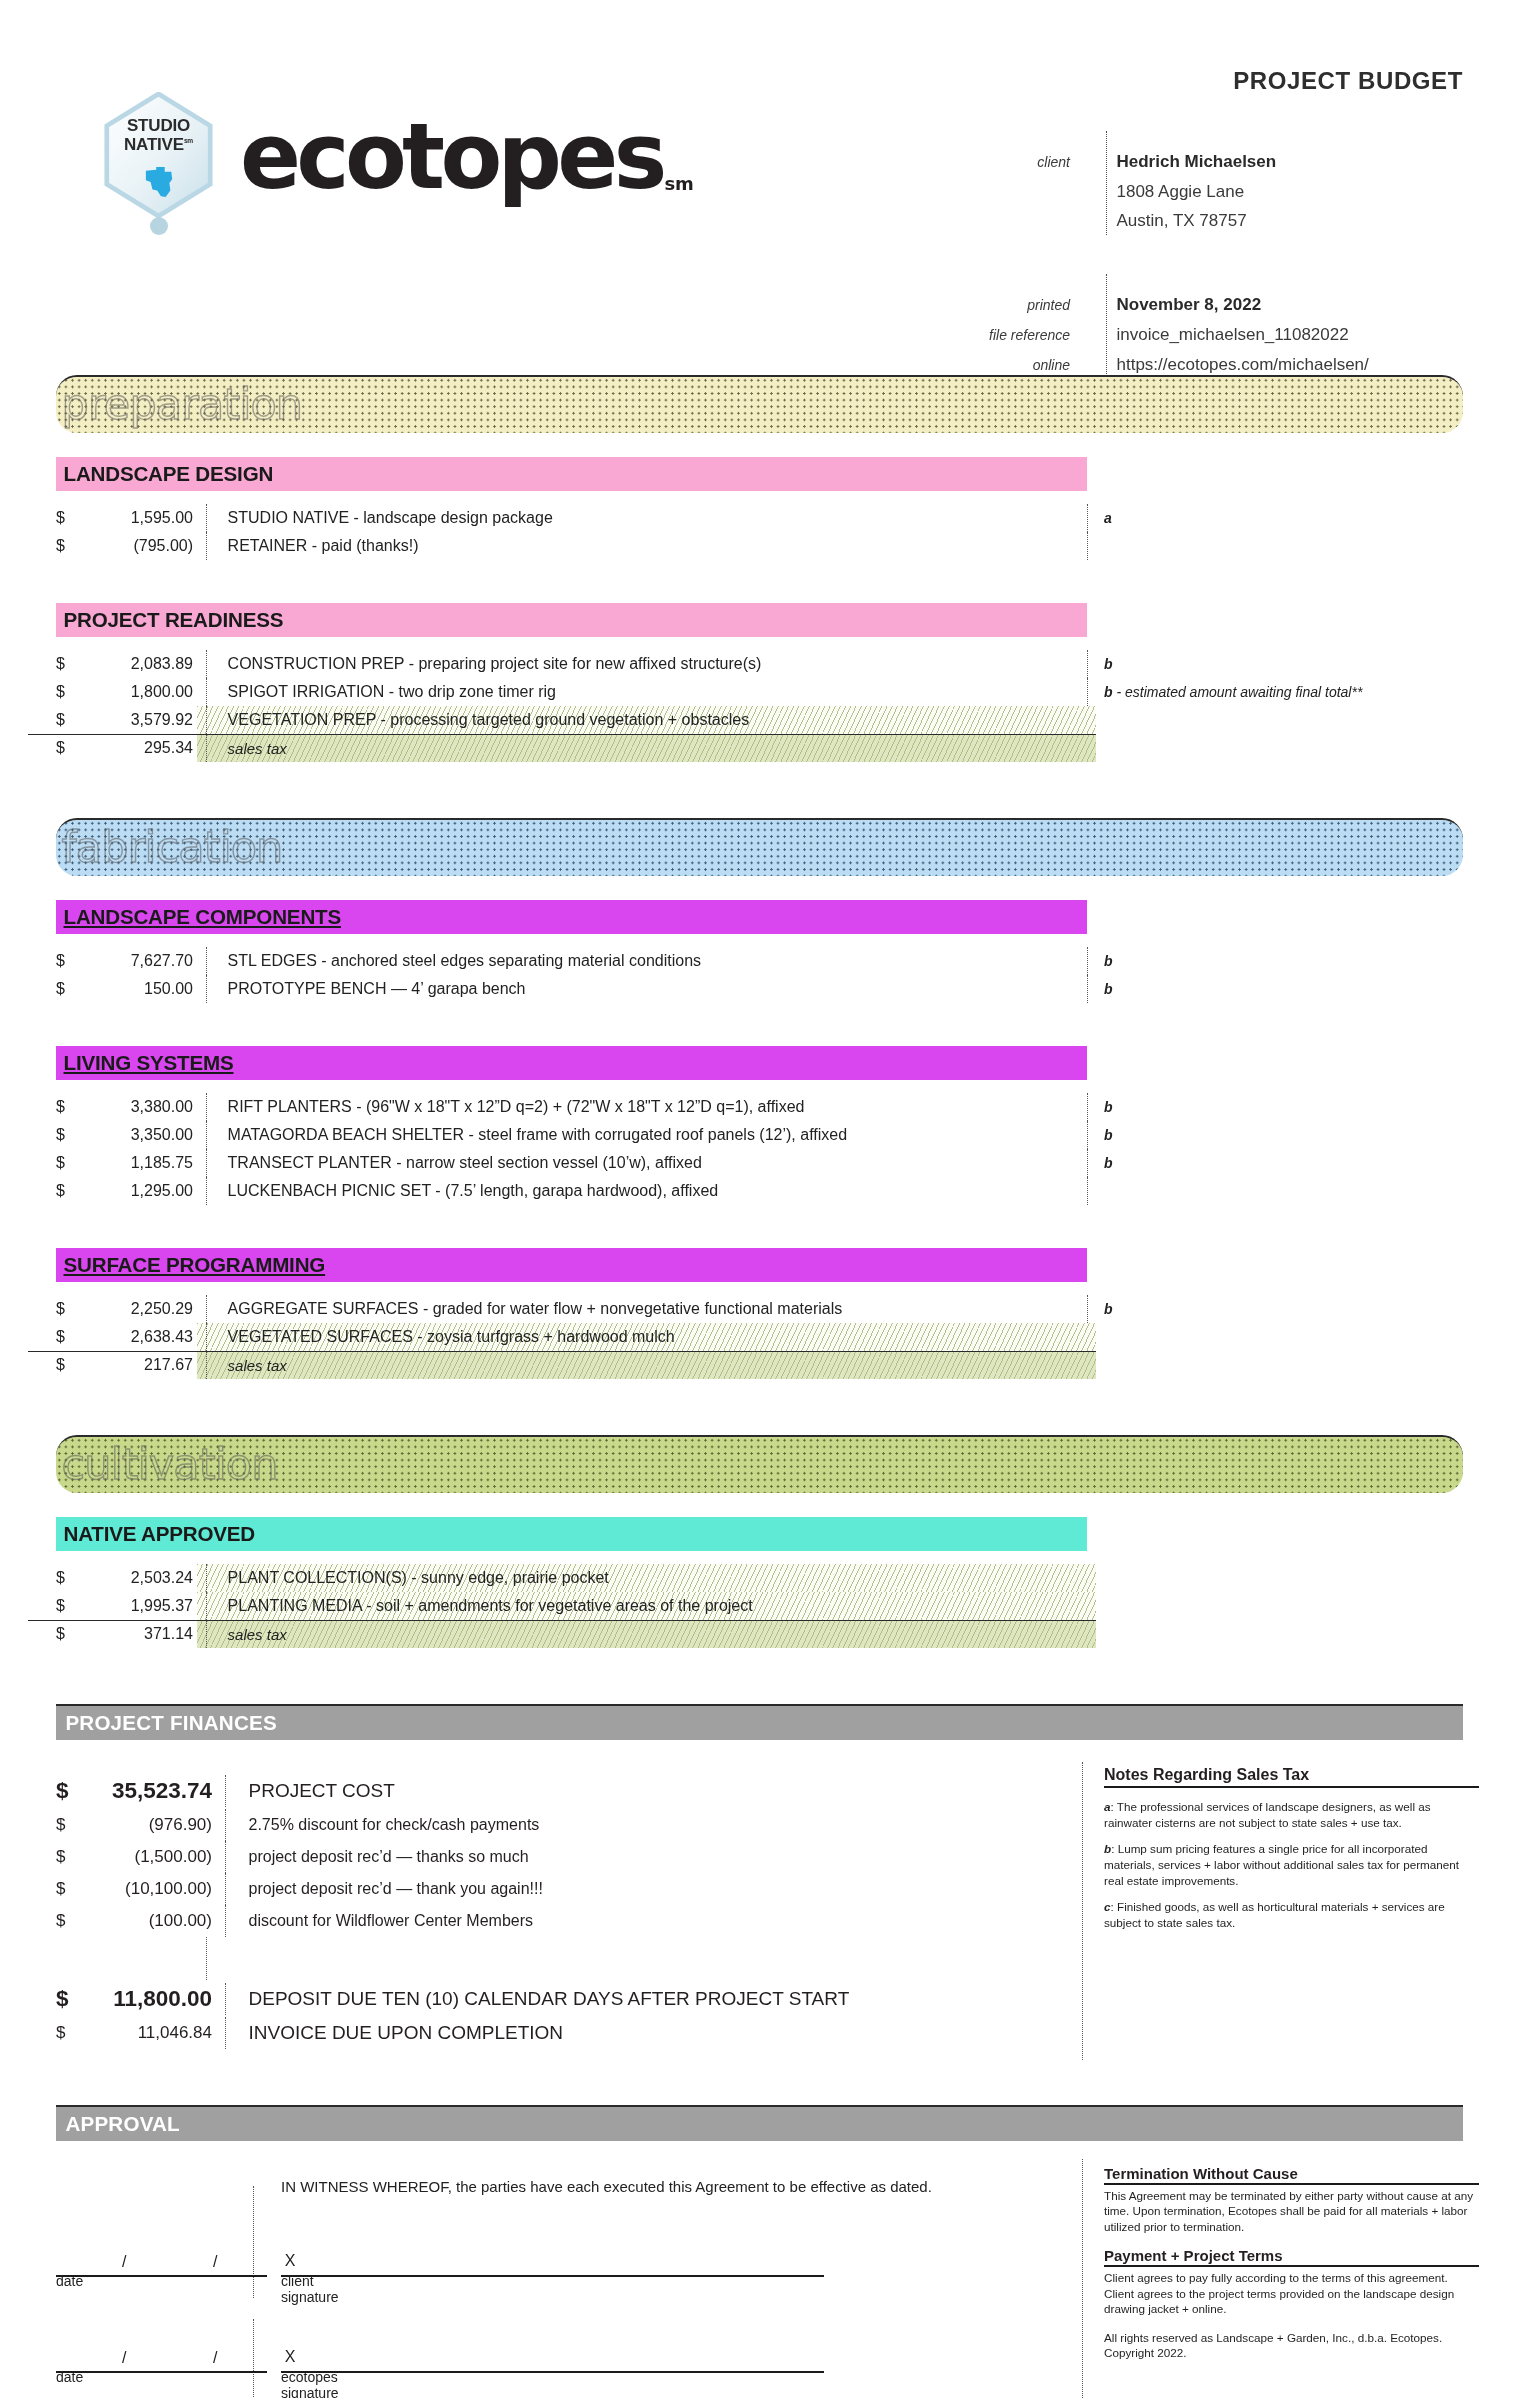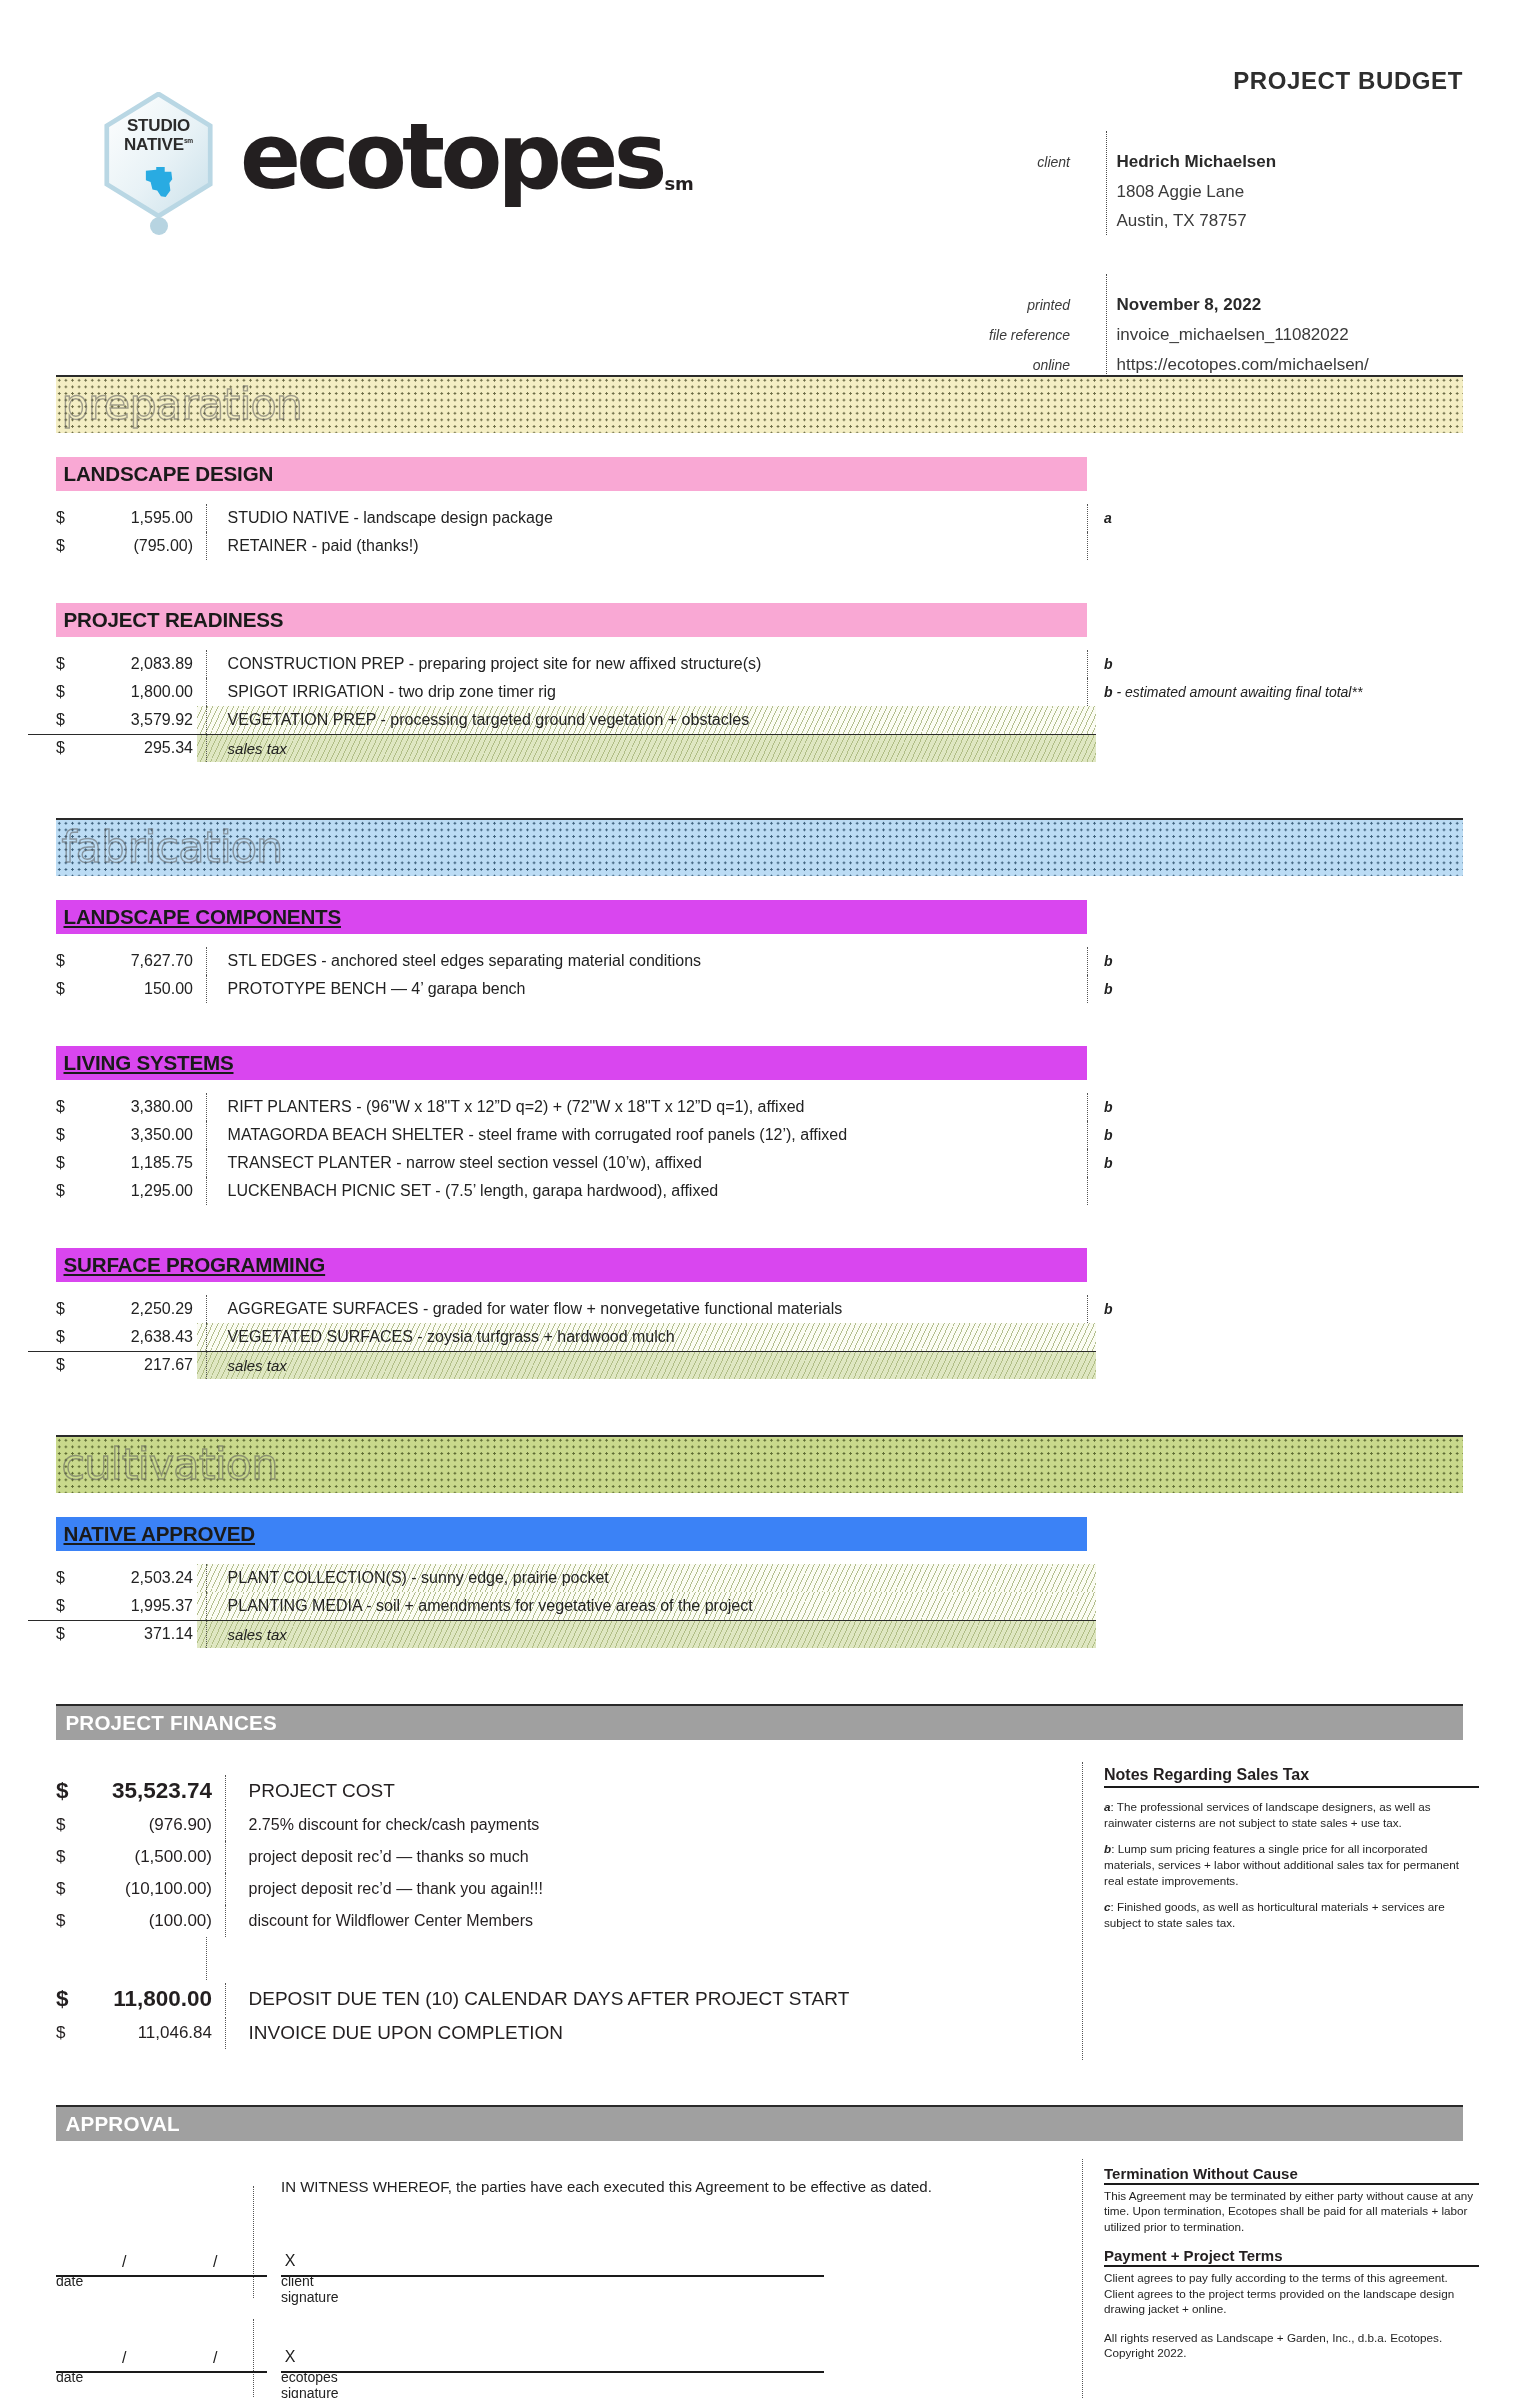--- a/index.html
+++ b/index.html
@@ -130,20 +130,21 @@
   }
   .meta-value.bold { font-weight: bold; color: #2a2a2a; margin-top: 16px; }
 
   
   .banner {
     position: relative;
     height: 58px;
     margin: 0 56px 0 56px;
     border-top: 2.8px solid #2a2a2a;
     overflow: hidden;
+    border-radius: 21px;
   }
   .banner .bannertext {
     position: absolute;
     left: 5.6px;
     top: 1.9px;
     font-size: 43px;
     font-weight: normal;
     letter-spacing: -0.9px;
     color: transparent;
     -webkit-text-stroke: 1.4px rgba(90,90,90,0.55);
@@ -174,21 +175,21 @@
     display: flex;
     align-items: center;
     padding-left: 7.5px;
     font-size: 20.6px;
     font-weight: bold;
     letter-spacing: -0.2px;
     color: #1a1a1a;
   }
   .grouphdr.yel { background: #f9a8d4; }
   .grouphdr.blu { background: #d946ef; text-decoration: underline; }
-  .grouphdr.grn { background: #3b82f6; text-decoration: underline; }
+  .grouphdr.grn { background: #5eead4; }
 
   
   .items { margin: 0; position: relative; }
   .row {
     position: relative;
     display: flex;
     align-items: center;
     height: 28px;
     font-size: 16px;
     color: #222;

